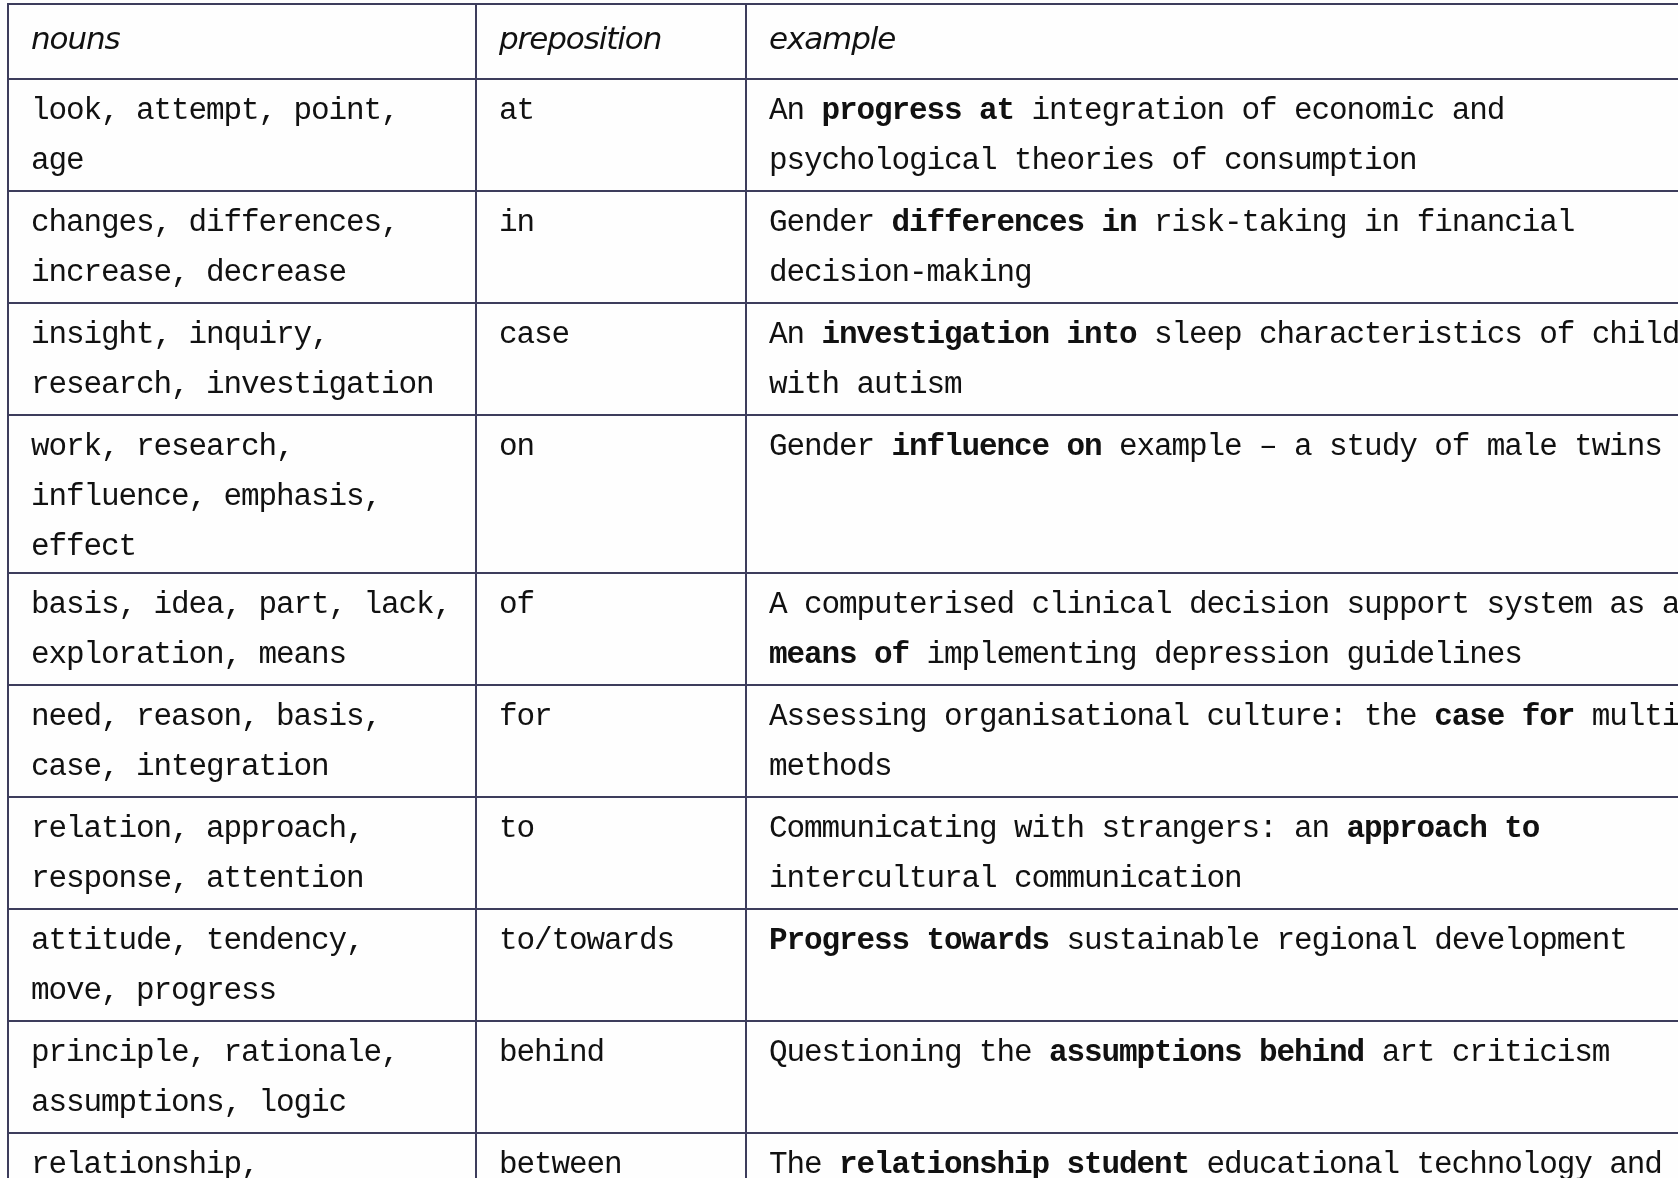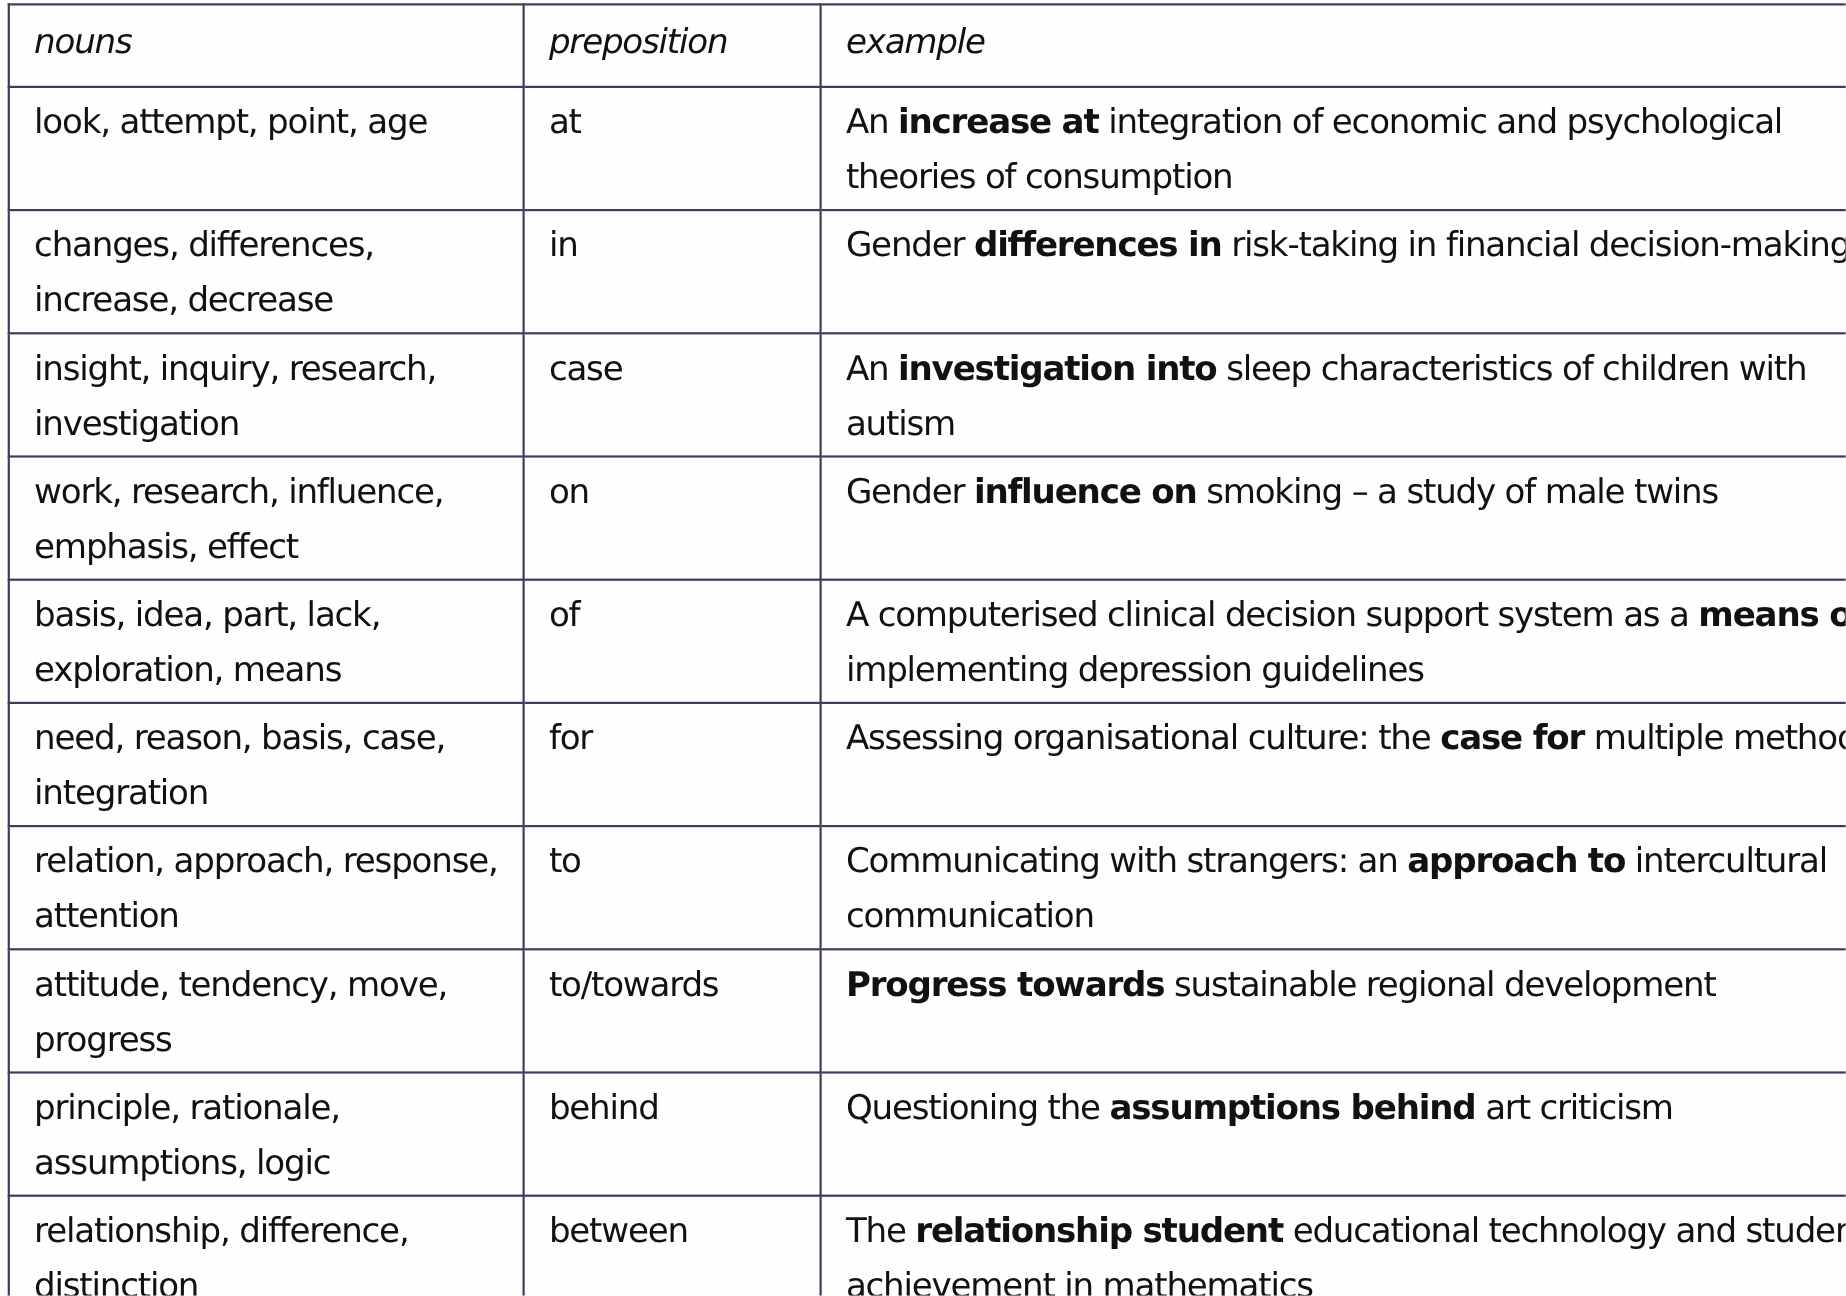--- a/index.html
+++ b/index.html
@@ -36,21 +36,21 @@
     overflow: hidden;
   }
   table.prep th {
     font-style: italic;
     height: 65px;
     padding-top: 8px;
   }
   col.c-nouns { width: 468px; }
   col.c-prep  { width: 270px; }
   col.c-ex    { width: 1022px; }
-  tr.row td { height: 104px; }
+  tr.row td { height: 104px; font-family: Liberation Mono, monospace; }
   td.prep-cell { font-weight: bold; border-radius: 27px; }
   .ex-text b { font-weight: bold; }
   .ex-text { white-space: normal; }
   td.ex-cell { padding-right: 0; }
 </style>
 </head>
 <body>
 
 <div class="page">
   <table class="prep">
@@ -63,36 +63,36 @@
       <tr>
         <th>nouns</th>
         <th>preposition</th>
         <th>example</th>
       </tr>
     </thead>
     <tbody>
       <tr class="row">
         <td>look, attempt, point, age</td>
         <td class="prep-cell">at</td>
-        <td class="ex-cell"><span class="ex-text"><span>An </span><b>increase at</b><span> integration of economic and psychological theories of consumption</span></span></td>
+        <td class="ex-cell"><span class="ex-text"><span>An </span><b>progress at</b><span> integration of economic and psychological theories of consumption</span></span></td>
       </tr>
       <tr class="row">
         <td>changes, differences, increase, decrease</td>
         <td class="prep-cell">in</td>
         <td class="ex-cell"><span class="ex-text"><span>Gender </span><b>differences in</b><span> risk-taking in financial decision-making</span></span></td>
       </tr>
       <tr class="row">
         <td>insight, inquiry, research, investigation</td>
         <td class="prep-cell">case</td>
         <td class="ex-cell"><span class="ex-text"><span>An </span><b>investigation into</b><span> sleep characteristics of children with autism</span></span></td>
       </tr>
       <tr class="row">
         <td>work, research, influence, emphasis, effect</td>
         <td class="prep-cell">on</td>
-        <td class="ex-cell"><span class="ex-text"><span>Gender </span><b>influence on</b><span> smoking – a study of male twins</span></span></td>
+        <td class="ex-cell"><span class="ex-text"><span>Gender </span><b>influence on</b><span> example – a study of male twins</span></span></td>
       </tr>
       <tr class="row">
         <td>basis, idea, part, lack, exploration, means</td>
         <td class="prep-cell">of</td>
         <td class="ex-cell"><span class="ex-text"><span>A computerised clinical decision support system as a </span><b>means of</b><span> implementing depression guidelines</span></span></td>
       </tr>
       <tr class="row">
         <td>need, reason, basis, case, integration</td>
         <td class="prep-cell">for</td>
         <td class="ex-cell"><span class="ex-text"><span>Assessing organisational culture: the </span><b>case for</b><span> multiple methods</span></span></td>

